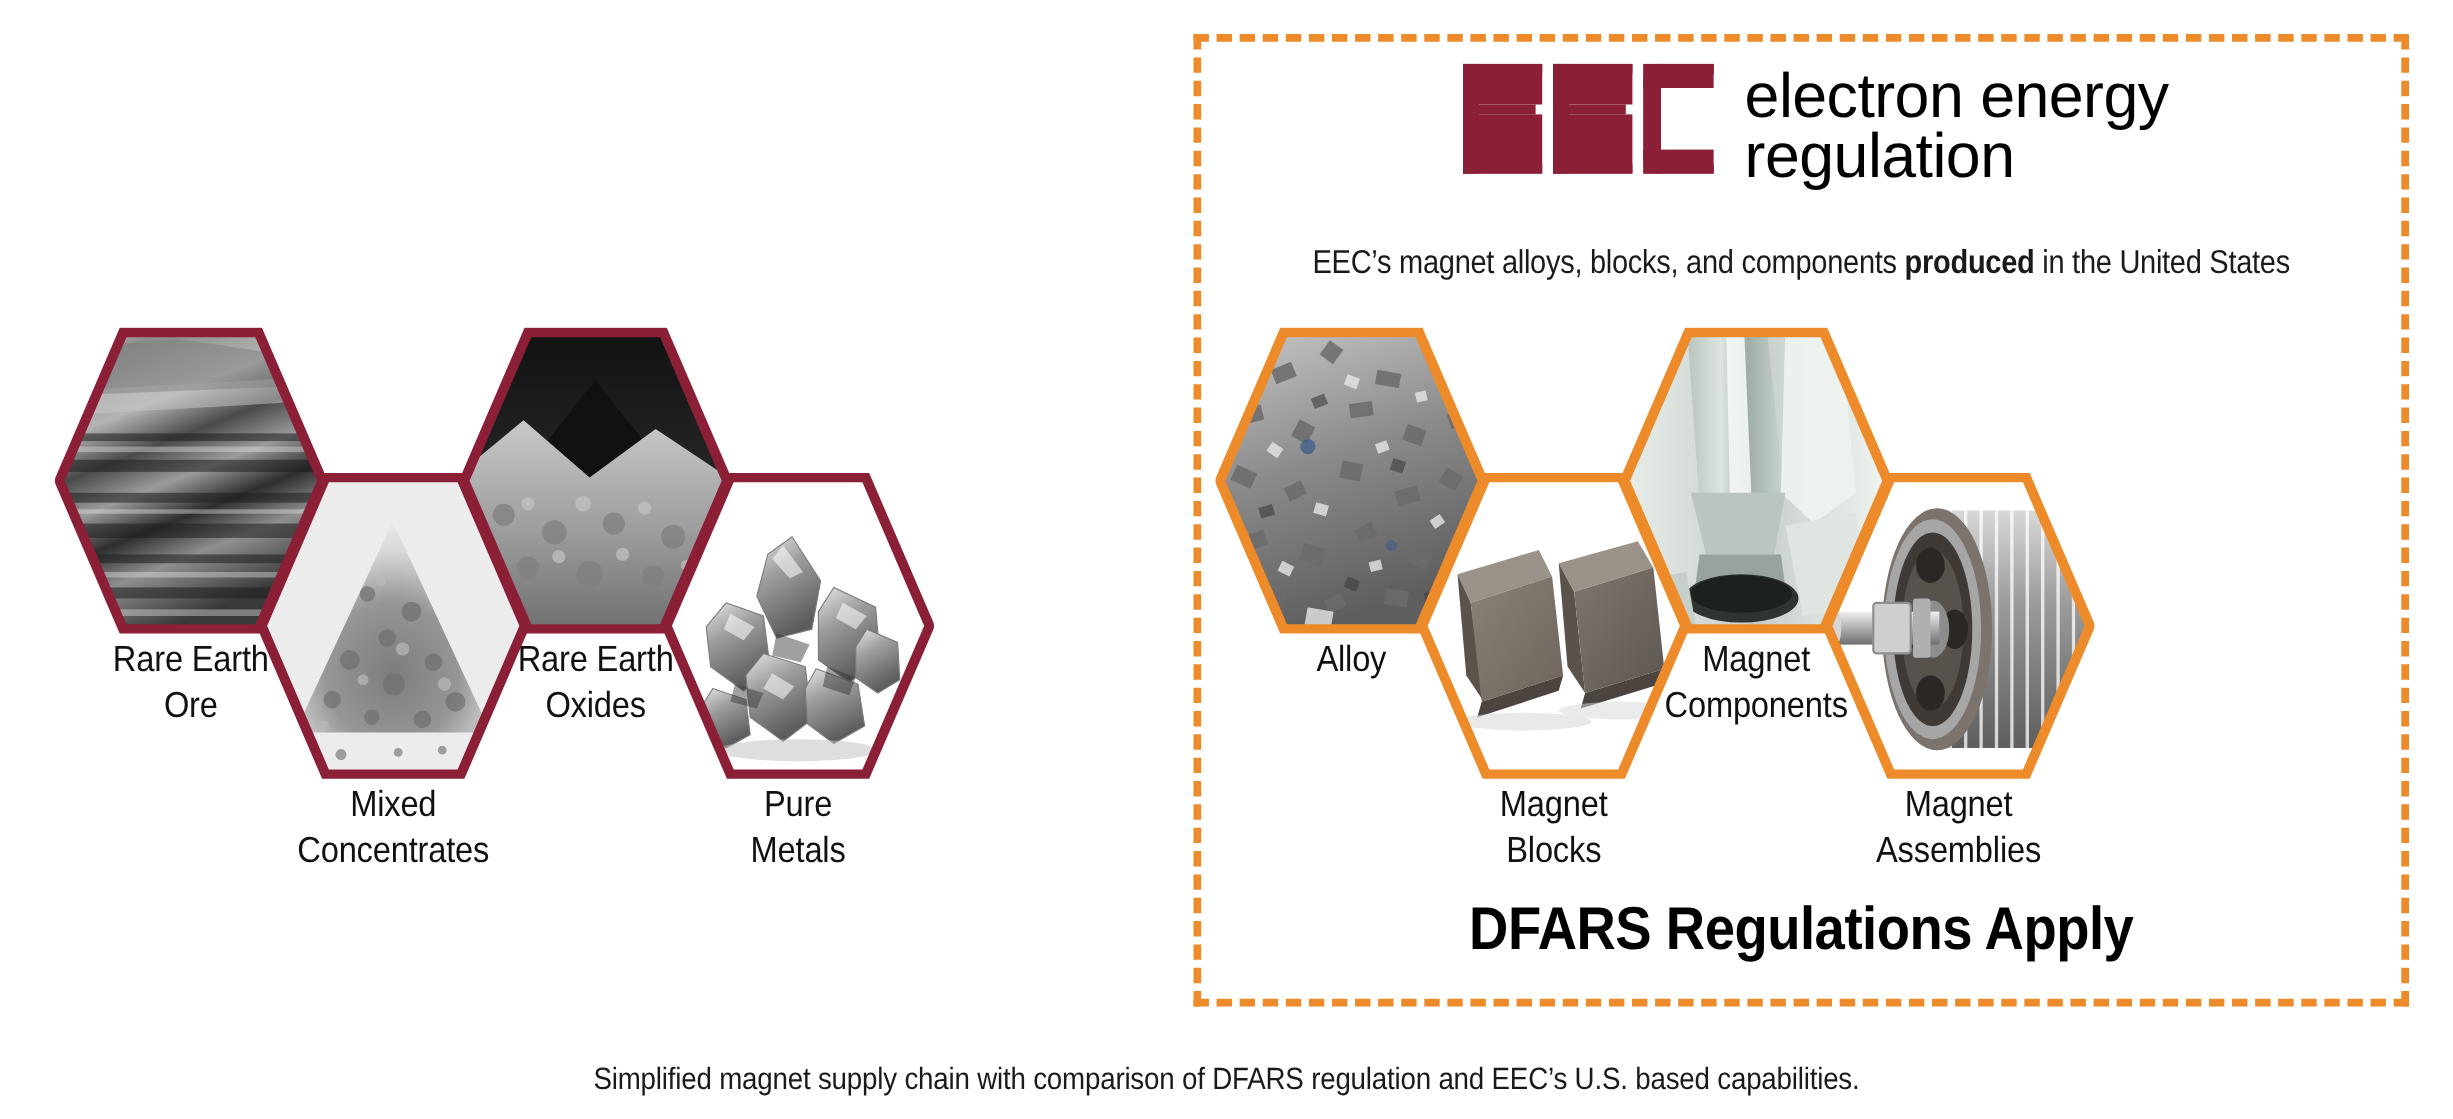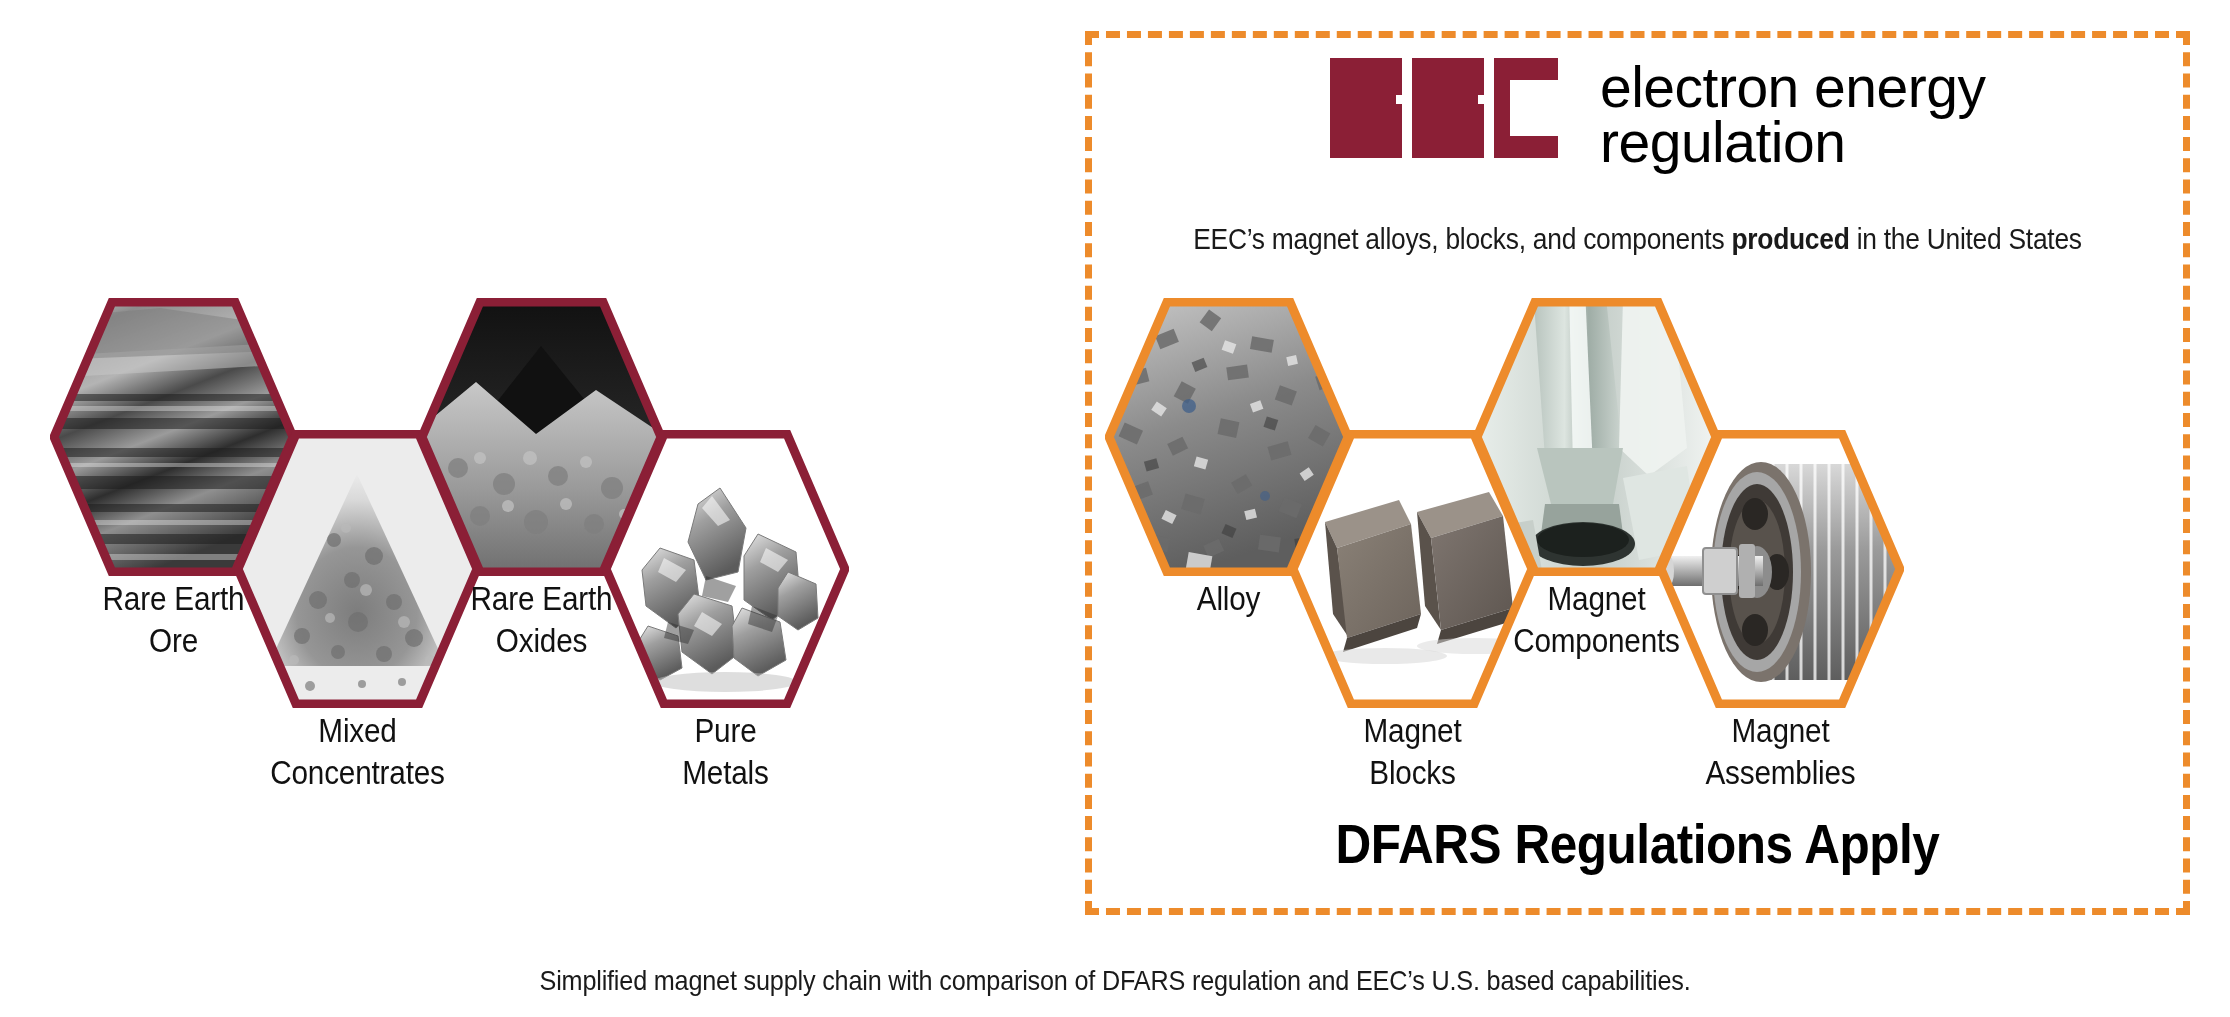--- a/index.html
+++ b/index.html
@@ -36,21 +36,21 @@
     background: transparent;
   }
 
   
   .logo-wrap {
     position: absolute;
     left: 1330px;
     top: 58px;
     display: flex;
     align-items: flex-start;
-    gap: 42px;
+    gap: 28px;
   }
   .logo-mark {
     display: block;
   }
   .logo-words {
     display: flex;
     flex-direction: column;
     line-height: 0.96;
     padding-top: 2px;
   }

